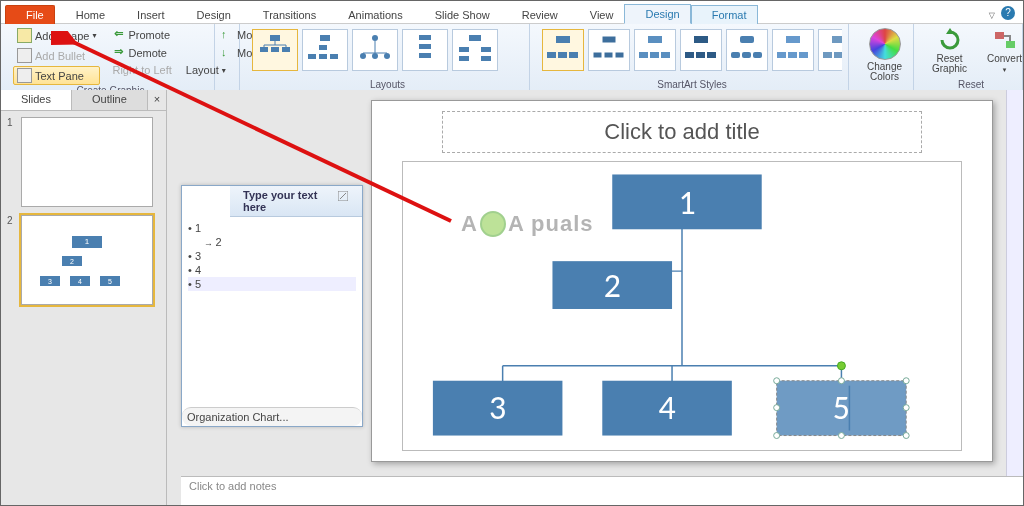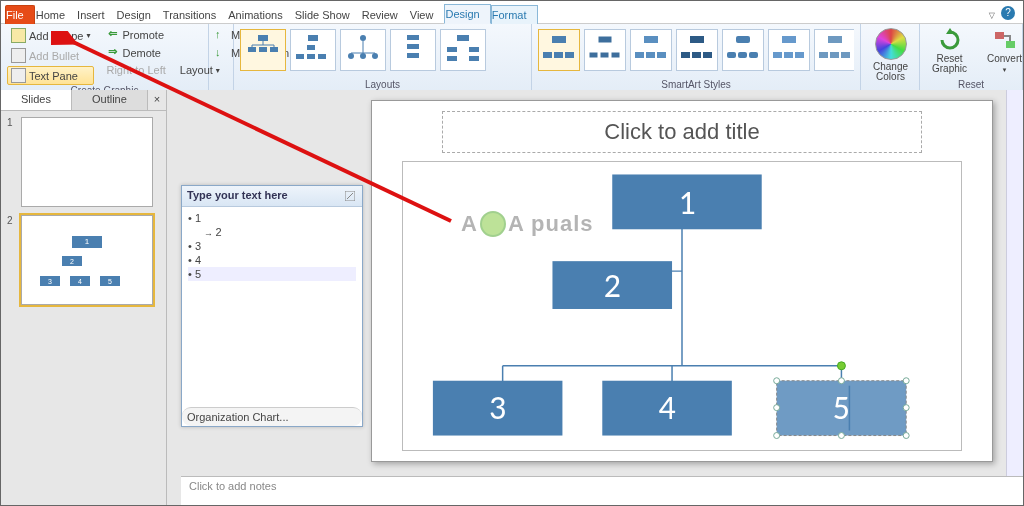--- a/index.html
+++ b/index.html
@@ -1,28 +1,28 @@
 <!DOCTYPE html>
 <html><head>
 <meta charset="utf-8">
 <style>
   html,body{margin:0;padding:0;font-family:"Segoe UI",Tahoma,sans-serif;font-size:11px;color:#444;background:#fff;}
   .app{width:1024px;height:506px;border:1px solid #666;box-sizing:border-box;position:relative;overflow:hidden;background:#fff;}
   
   .tabstrip{height:22px;background:#fff;border-bottom:1px solid #ccc;display:flex;align-items:flex-end;padding-left:4px;}
-  .tabstrip .tab{padding:3px 10px 3px 0;color:#444;cursor:pointer;border:1px solid transparent;border-bottom:none;position:relative;top:1px;}
+  .tabstrip .tab{padding:3px 10px 3px 20px;color:#444;cursor:pointer;border:1px solid transparent;border-bottom:none;position:relative;top:1px;}
   .tabstrip .tab.file{background:#e64b17;color:#fff;border-color:#c8410f;border-radius:2px 2px 0 0;}
   .tabstrip .tab.ctx{color:#2a7ab0;background:#e8f3fb;border:1px solid #8ab8d8;border-bottom:none;}
   .tabstrip .tab.active{border:1px solid #8ab8d8;border-bottom:1px solid #eef4fb;background:#eef4fb;}
   .tabstrip .spacer{flex:1;}
   .helpicon{width:14px;height:14px;border-radius:50%;background:#2a7ab0;color:#fff;text-align:center;line-height:14px;font-size:10px;margin:0 8px 3px 0;}
   .chev{font-size:8px;color:#666;margin:0 6px 3px 0;}
   
   .ribbon{height:66px;background:linear-gradient(#f4f8fd,#e4edf7);border-bottom:1px solid #9db6d3;display:flex;}
-  .group{border-right:1px solid #c3d3e6;padding:2px 6px 0 6px;display:flex;flex-direction:column;justify-content:space-between;}
+  .group{border-right:1px solid #c3d3e6;padding:2px 6px 0 12px;display:flex;flex-direction:column;justify-content:space-between;}
   .group .body{flex:1;display:flex;align-items:flex-start;gap:8px;}
   .group .label{text-align:center;font-size:10px;color:#556;}
   .vstack{display:flex;flex-direction:column;gap:1px;}
   .rbtn{display:flex;align-items:center;gap:3px;padding:1px 3px;border:1px solid transparent;border-radius:2px;cursor:pointer;white-space:nowrap;}
   .rbtn.small{font-size:11px;}
   .rbtn.hot{background:linear-gradient(#fff2c8,#ffe396);border-color:#e6b73e;}
   .ricon{width:13px;height:13px;display:inline-block;}
   .ricon.shapeadd{background:#f7e9a6;border:1px solid #8a6;}
   .ricon.bullet{background:#eee;border:1px solid #999;}
   .ricon.promote{color:#3a9a3a;font-weight:bold;text-align:center;line-height:11px;}
@@ -44,21 +44,21 @@
   .sidetabs .st.active{background:#fff;}
   .sidetabs .close{margin-left:auto;padding:3px 6px;cursor:pointer;}
   .thumblist{padding:6px;}
   .slideth{display:flex;gap:4px;margin-bottom:8px;}
   .slideth .num{width:10px;font-size:10px;color:#555;}
   .slideth .mini{width:130px;height:88px;background:#fff;border:1px solid #aaa;position:relative;}
   .slideth.sel .mini{outline:2px solid #e6b73e;}
   .mini svg{width:100%;height:100%;}
   
   .textpane{position:absolute;left:180px;top:95px;width:180px;height:240px;background:#fff;border:1px solid #8aa8c8;box-shadow:0 0 4px rgba(0,0,0,.2);}
-  .textpane .hd{background:linear-gradient(#eef4fb,#d9e6f4);border-bottom:1px solid #b8cade;padding:3px 5px;font-weight:bold;color:#335;display:flex;}
+  .textpane .hd{background:linear-gradient(#eef4fb,#d9e6f4);border-bottom:1px solid #b8cade;padding:3px 13px;font-weight:bold;color:#335;display:flex;margin-left:48px;}
   .textpane .hd .x{margin-left:auto;cursor:pointer;width:14px;height:14px;display:flex;align-items:center;justify-content:center;}
   .textpane .hd .x svg{width:10px;height:10px;}
   .textpane ul{list-style:none;margin:4px 0 0 0;padding:0 6px;}
   .textpane li{padding:1px 0;}
   .textpane li::before{content:"• ";}
   .textpane li.ind1{padding-left:16px;}
   .textpane li.ind1::before{content:"→ ";font-size:9px;}
   .textpane li.sel{background:#eef;}
   .textpane .ft{position:absolute;bottom:0;left:0;right:0;border-top:1px solid #ccc;padding:3px 5px;background:#f4f4f4;border-radius:9px;}
   

